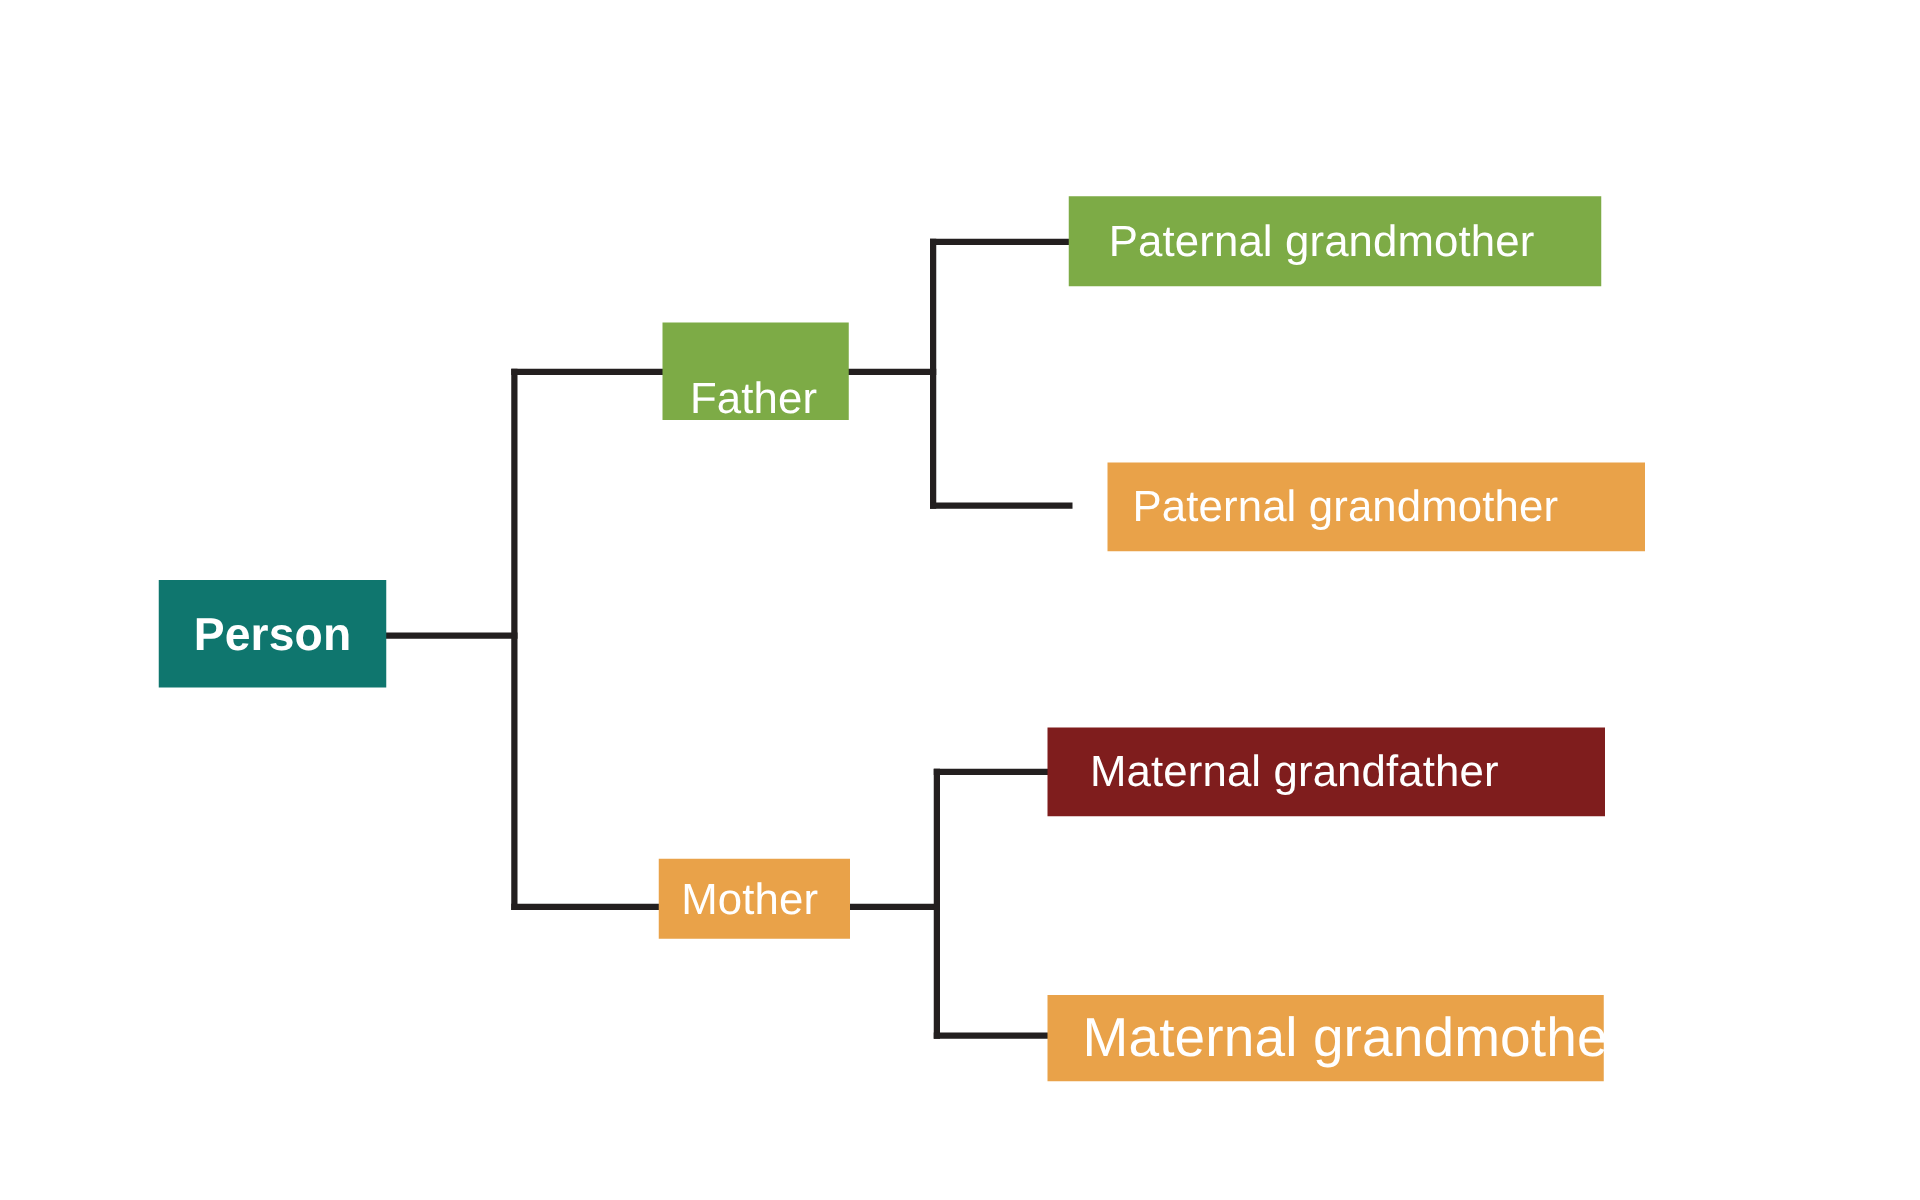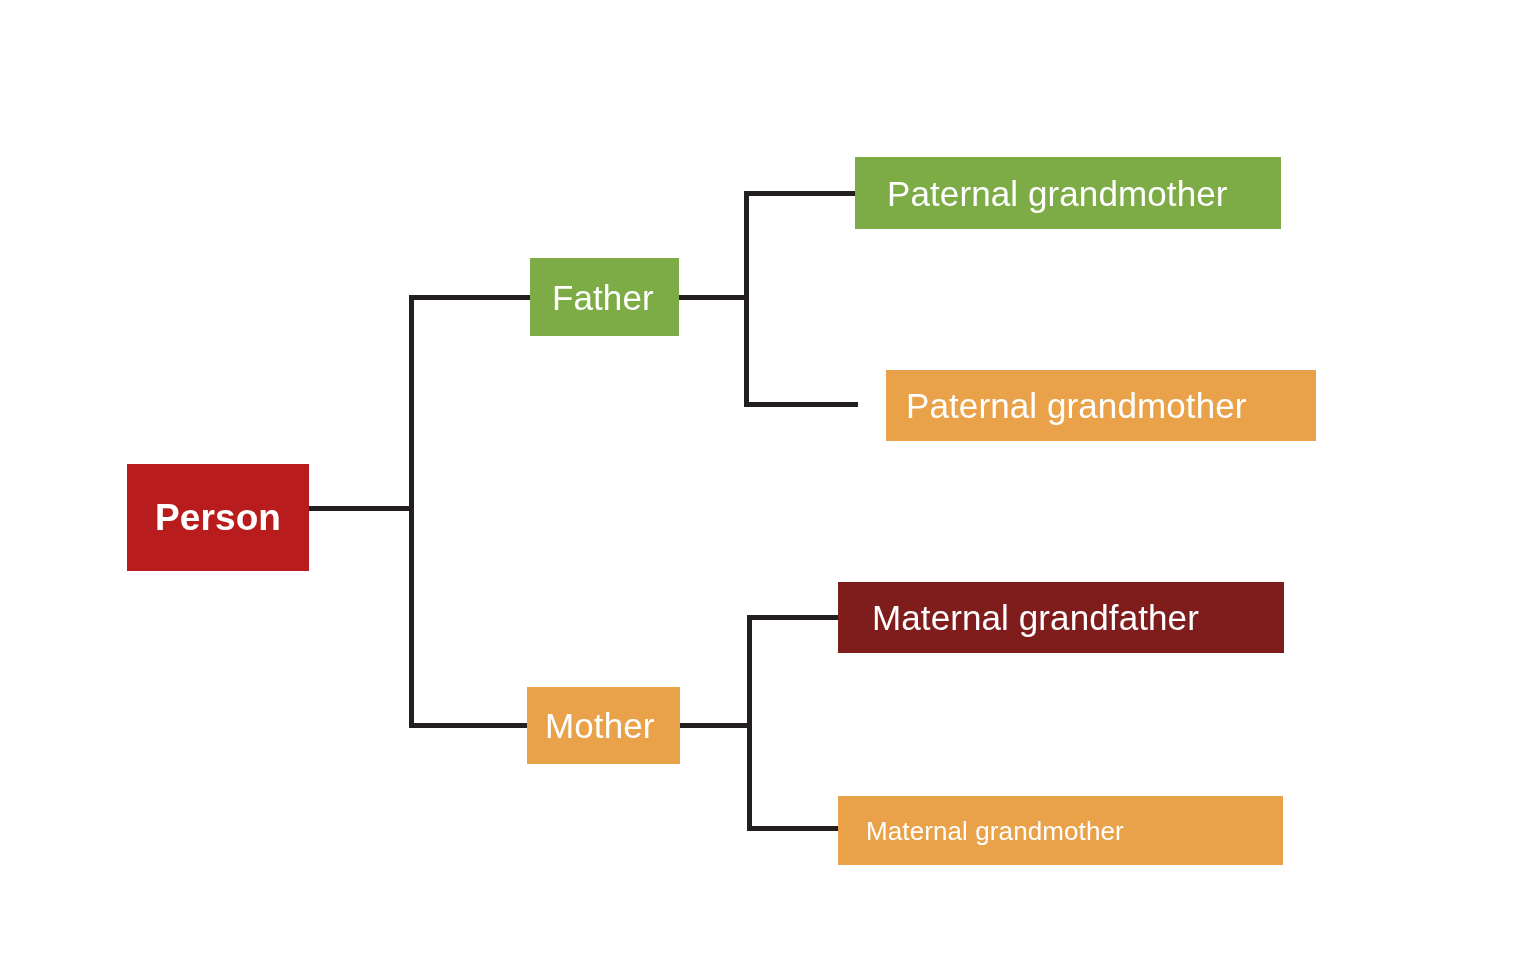--- a/index.html
+++ b/index.html
@@ -28,47 +28,48 @@
     color: #ffffff;
     white-space: nowrap;
     letter-spacing: 0.1px;
   }
   .node .label {
     display: block;
     line-height: 1;
   }
 
   .node-person {
-    background: #b91c1c;
+    background: #0f766e;
     left: 127px;
     top: 464px;
     width: 182px;
-    height: 107px;
+    height: 86px;
     padding-left: 28px;
     font-size: 37px;
     font-weight: 700;
   }
 
   .node-father {
     background: #7dab46;
     left: 530px;
     top: 258px;
     width: 149px;
     height: 78px;
     padding-left: 22px;
     font-size: 35px;
     font-weight: 400;
+    align-items: flex-end;
   }
 
   .node-mother {
     background: #e9a249;
     left: 527px;
     top: 687px;
     width: 153px;
-    height: 77px;
+    height: 64px;
     padding-left: 18px;
     font-size: 35px;
     font-weight: 400;
   }
 
   .node-pgf {
     background: #7dab46;
     left: 855px;
     top: 157px;
     width: 426px;
@@ -100,21 +101,21 @@
     font-weight: 400;
   }
 
   .node-mgm {
     background: #e9a249;
     left: 838px;
     top: 796px;
     width: 445px;
     height: 69px;
     padding-left: 28px;
-    font-size: 26px;
+    font-size: 44px;
     font-weight: 400;
   }
 
   
   .link {
     position: absolute;
     background: #231f1f;
   }
   .link-h { height: 5px; }
   .link-v { width: 5px; }

